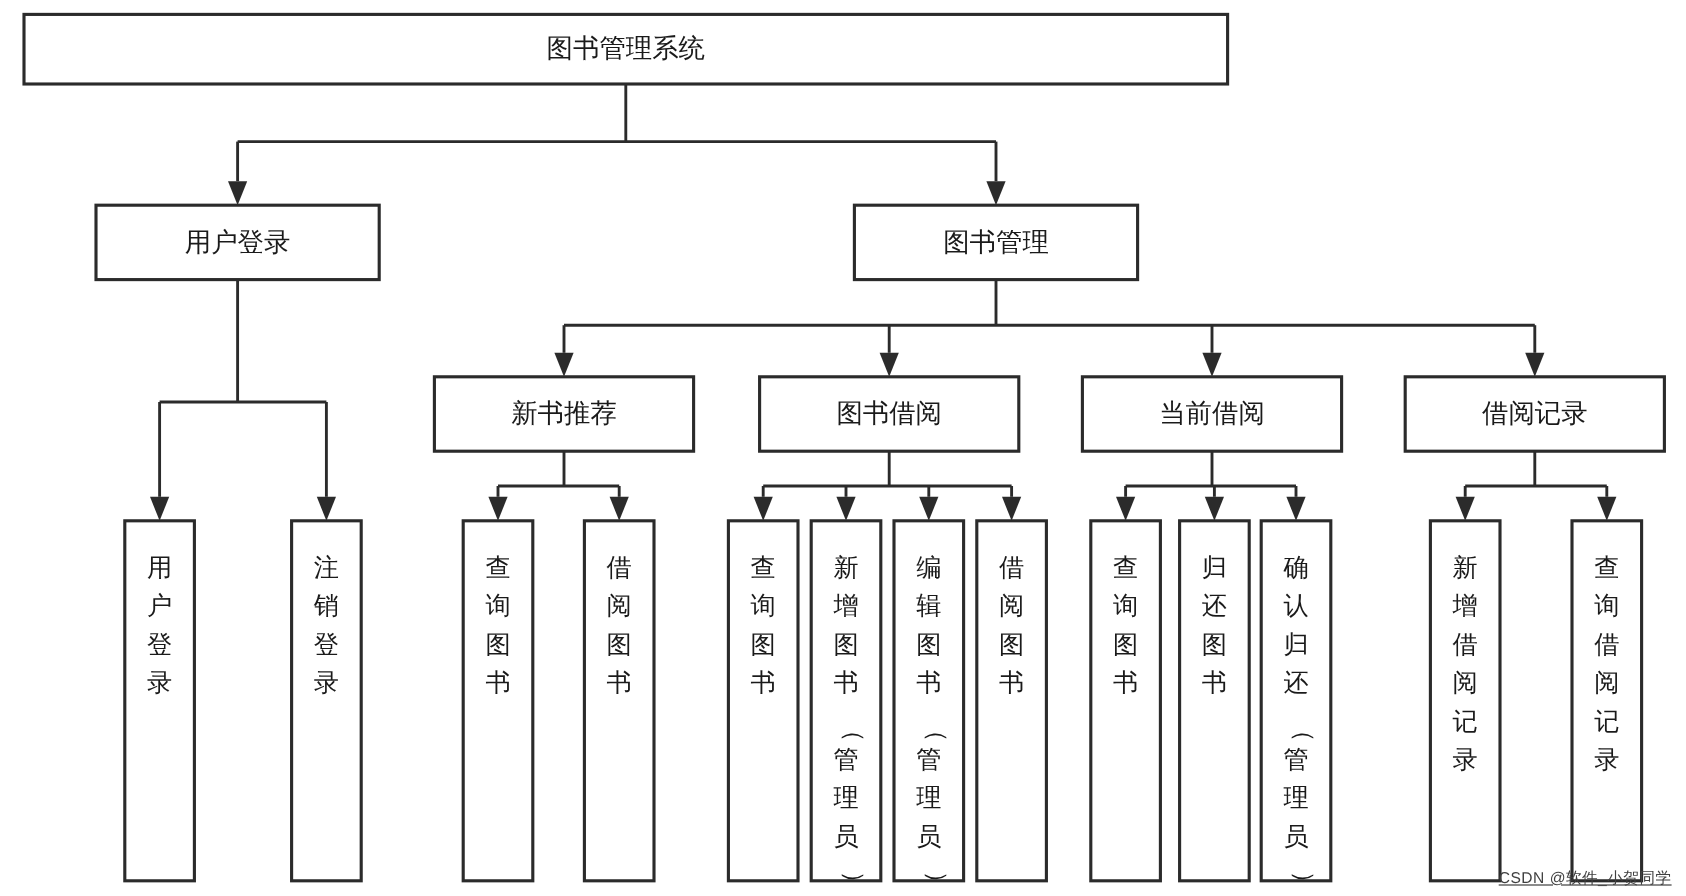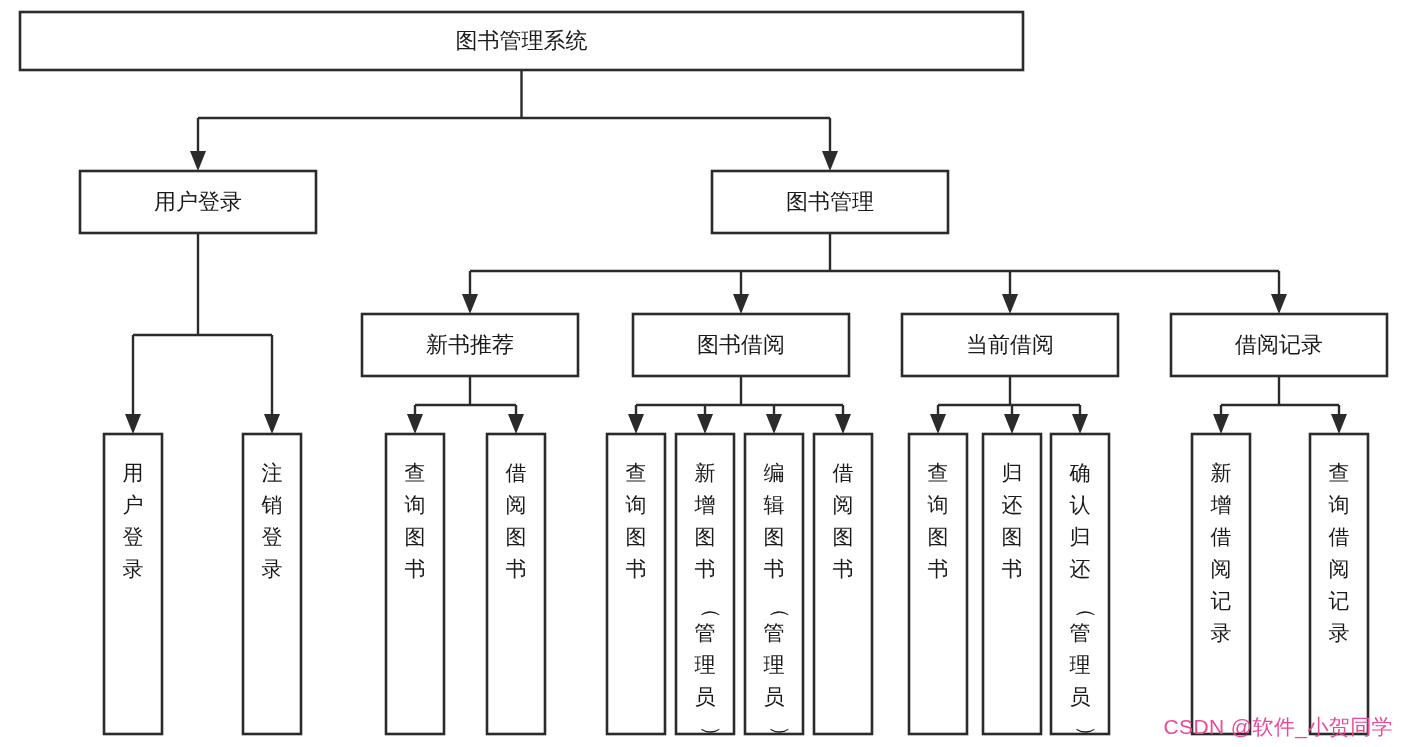--- a/index.html
+++ b/index.html
@@ -50,25 +50,26 @@
   }
   .arrow-head {
     fill: #2b2b2b;
     stroke: none;
   }
   .watermark-text {
     position: absolute;
     right: 12px;
     bottom: 6px;
     font-family: "Liberation Sans", "DejaVu Sans", sans-serif;
-    font-size: 21px;
-    color: #ec4899;
+    font-size: 13px;
+    color: #404040;
     white-space: nowrap;
     letter-spacing: 0.4px;
     user-select: none;
+    text-decoration: underline;
   }
 </style>
 </head>
 <body>
 
 <div id="diagram-root">
   <svg id="flow" viewBox="0 0 1405 747">
     <g id="connectors-layer">
         <path d="M 521.5 70 L 521.5 118" class="connector"></path>
         <path d="M 198 118 L 830 118" class="connector"></path>

